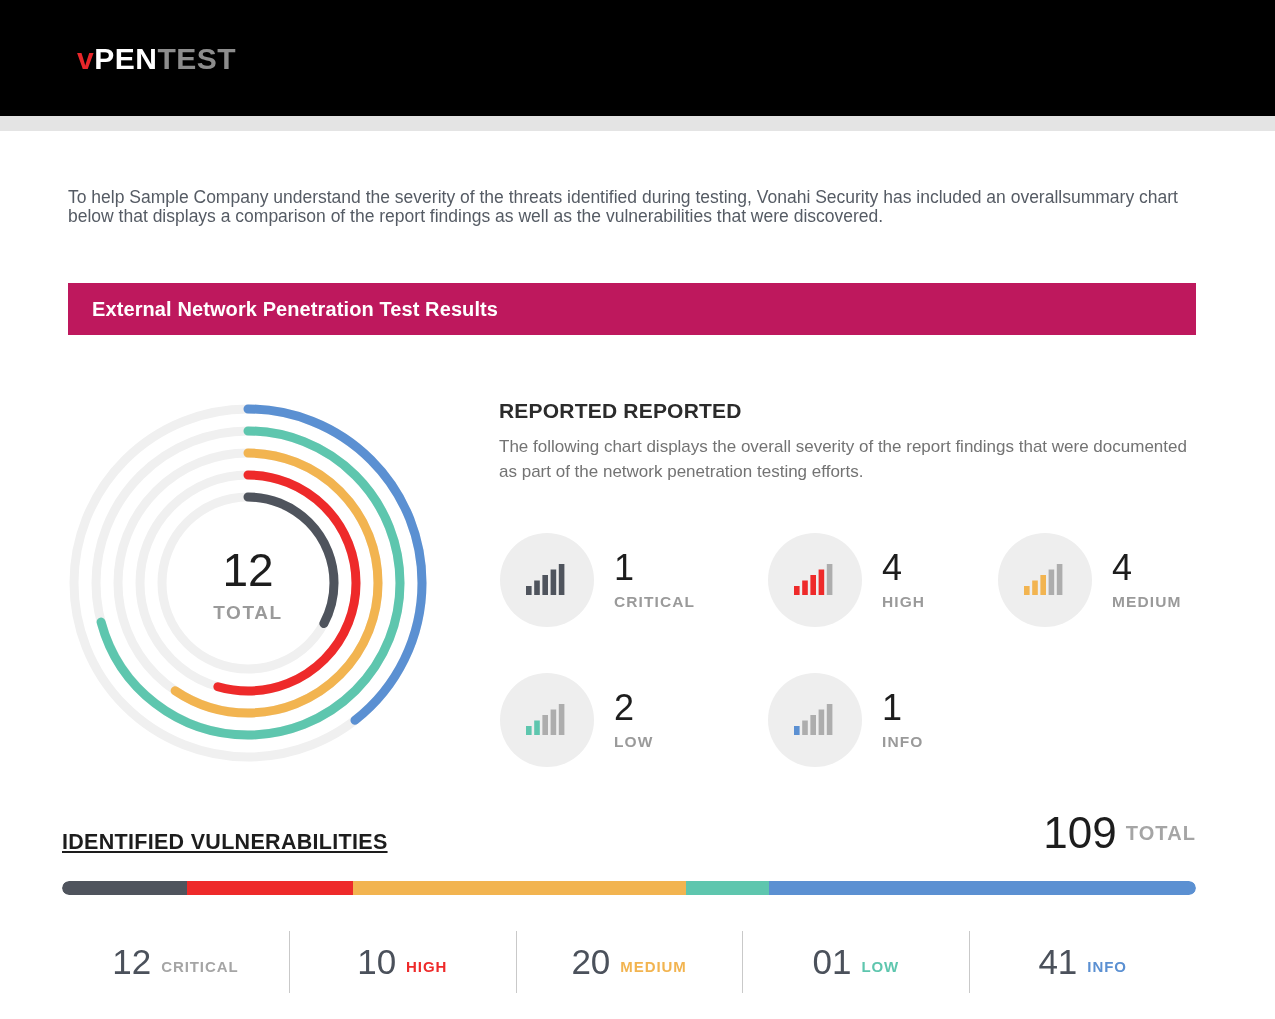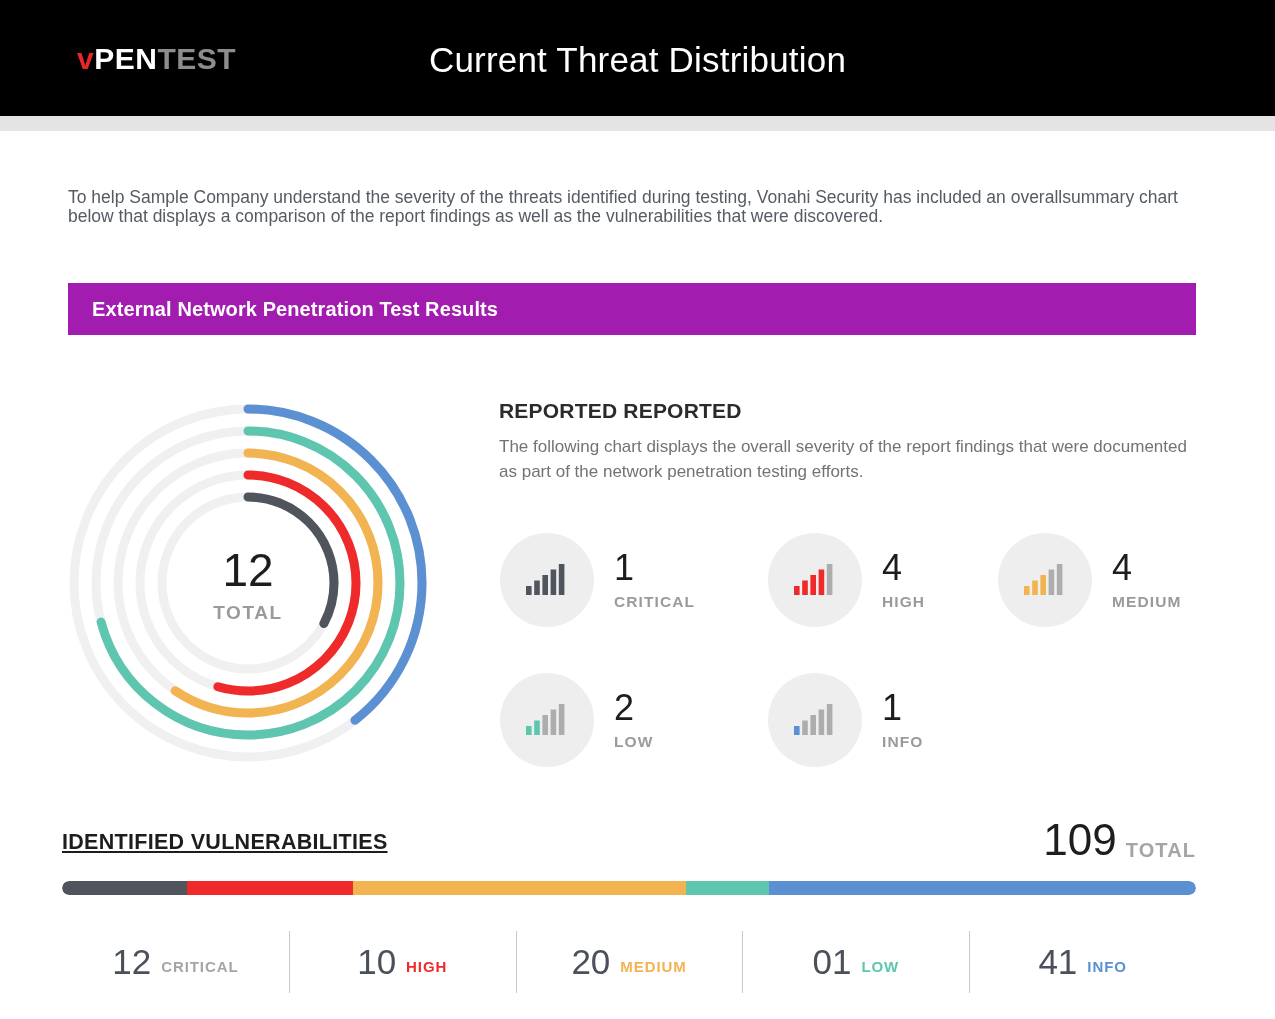--- a/index.html
+++ b/index.html
@@ -39,21 +39,21 @@
   
   #intro {
     position: absolute; left: 68px; top: 188px; width: 1128px;
     color: #555b64; font-size: 17.5px; line-height: 19px;
   }
 
   
   #section-banner {
     position: absolute; left: 68px; top: 283px;
     width: 1128px; height: 52px;
-    background: #a21caf;
+    background: #be185d;
     display: flex; align-items: center;
   }
   #section-banner-title {
     color: #ffffff; font-size: 20px; font-weight: bold;
     padding-left: 24px; letter-spacing: 0.1px;
   }
 
   
   #radial-chart {
     position: absolute; left: 62px; top: 397px;
@@ -101,21 +101,21 @@
 
   .bars { display: block; }
 
   
   #idv-heading {
     position: absolute; left: 62px; top: 830px;
     font-size: 21.5px; font-weight: bold; color: #1d1d1d; letter-spacing: 0.3px; text-decoration: underline;
   }
   #idv-total-wrap {
     position: absolute; right: 79px; top: 811px;
-    display: flex; align-items: flex-end; margin-top: 7px;
+    display: flex; align-items: center;
   }
   #idv-total-num {
     font-size: 44px; line-height: 44px; color: #1d1d1d;
   }
   #idv-total-label {
     font-size: 20px; font-weight: bold; color: #a5a5a5;
     letter-spacing: 1.1px; margin-left: 9px;
   }
 
   #stacked-bar {
@@ -150,21 +150,20 @@
     margin-left: 10px; position: relative; top: 5px;
   }
 </style>
 </head>
 <body>
 
 <div id="header-bar">
   <div id="logo">
     <span class="v">v</span><span class="pen">PEN</span><span class="test">TEST</span>
   </div>
-  <div id="page-title">Current Threat Distribution</div>
 </div>
 <div id="header-underbar"></div>
 
 <p id="intro">To help Sample Company understand the severity of the threats identified during testing, Vonahi Security has included an overallsummary chart below that displays a comparison of the report findings as well as the vulnerabilities that were discovered.</p>
 
 <div id="section-banner">
   <span id="section-banner-title">External Network Penetration Test Results</span>
 </div>
 
 <div id="radial-chart">

